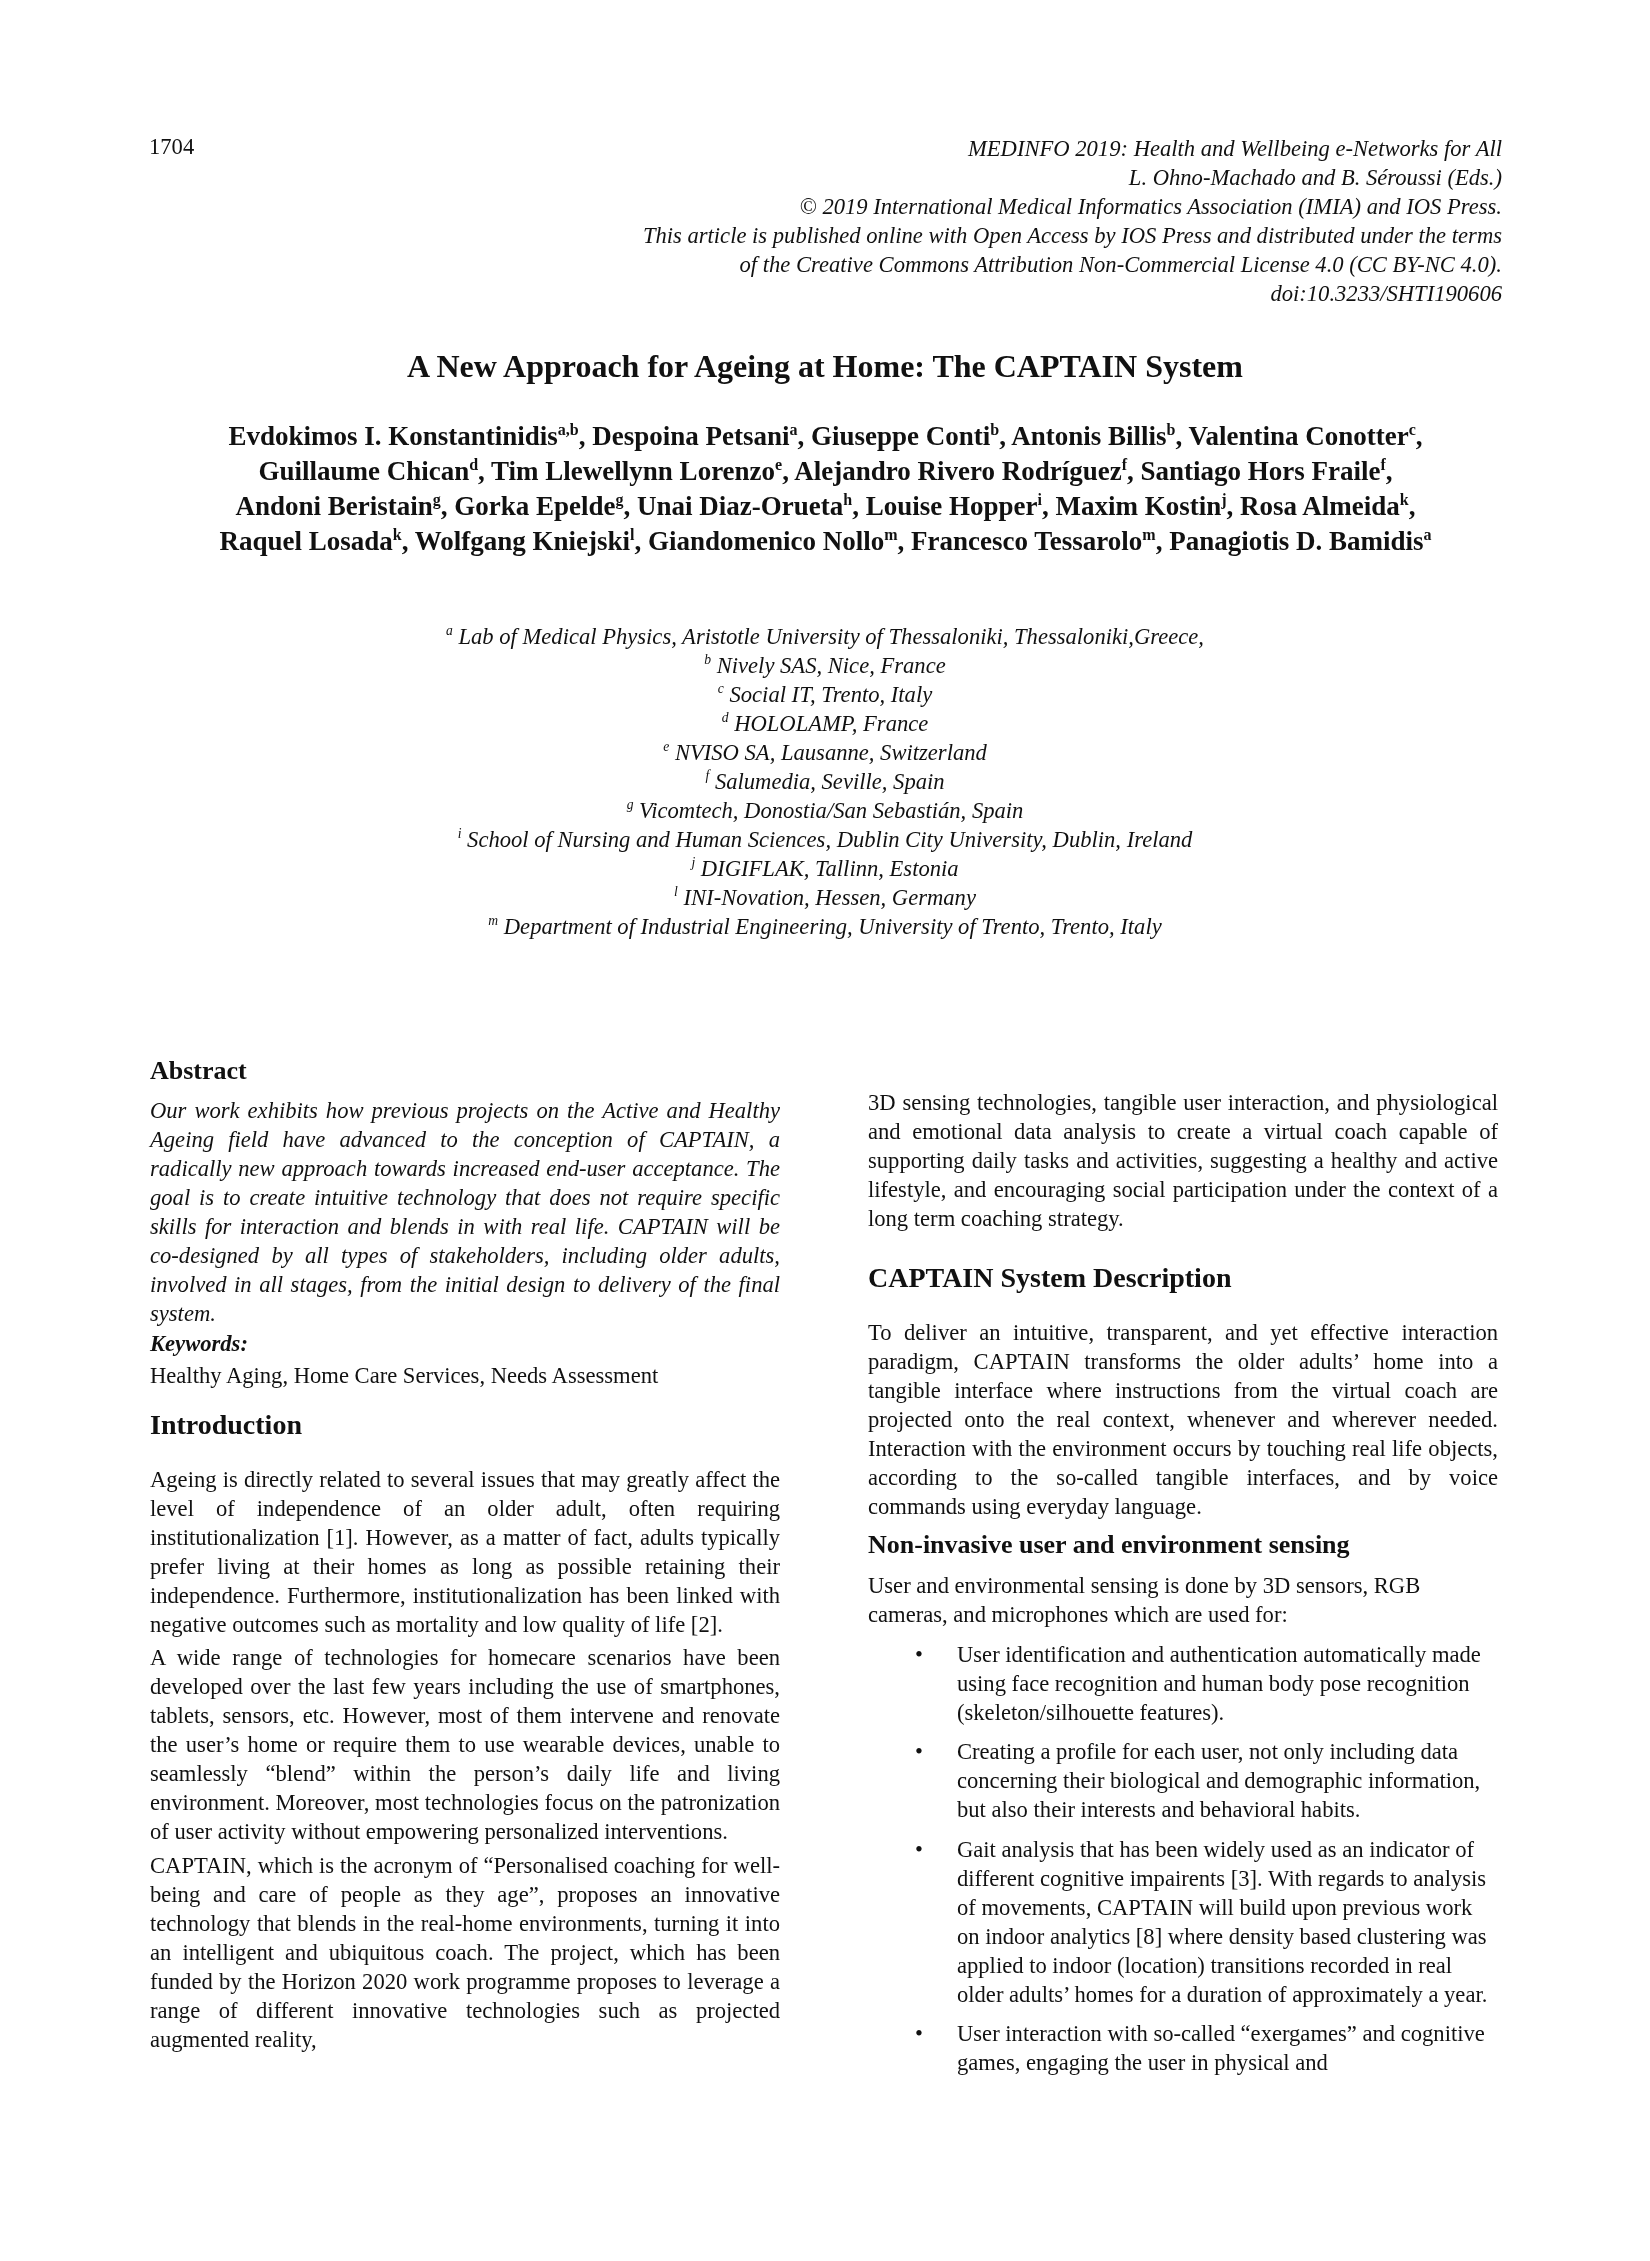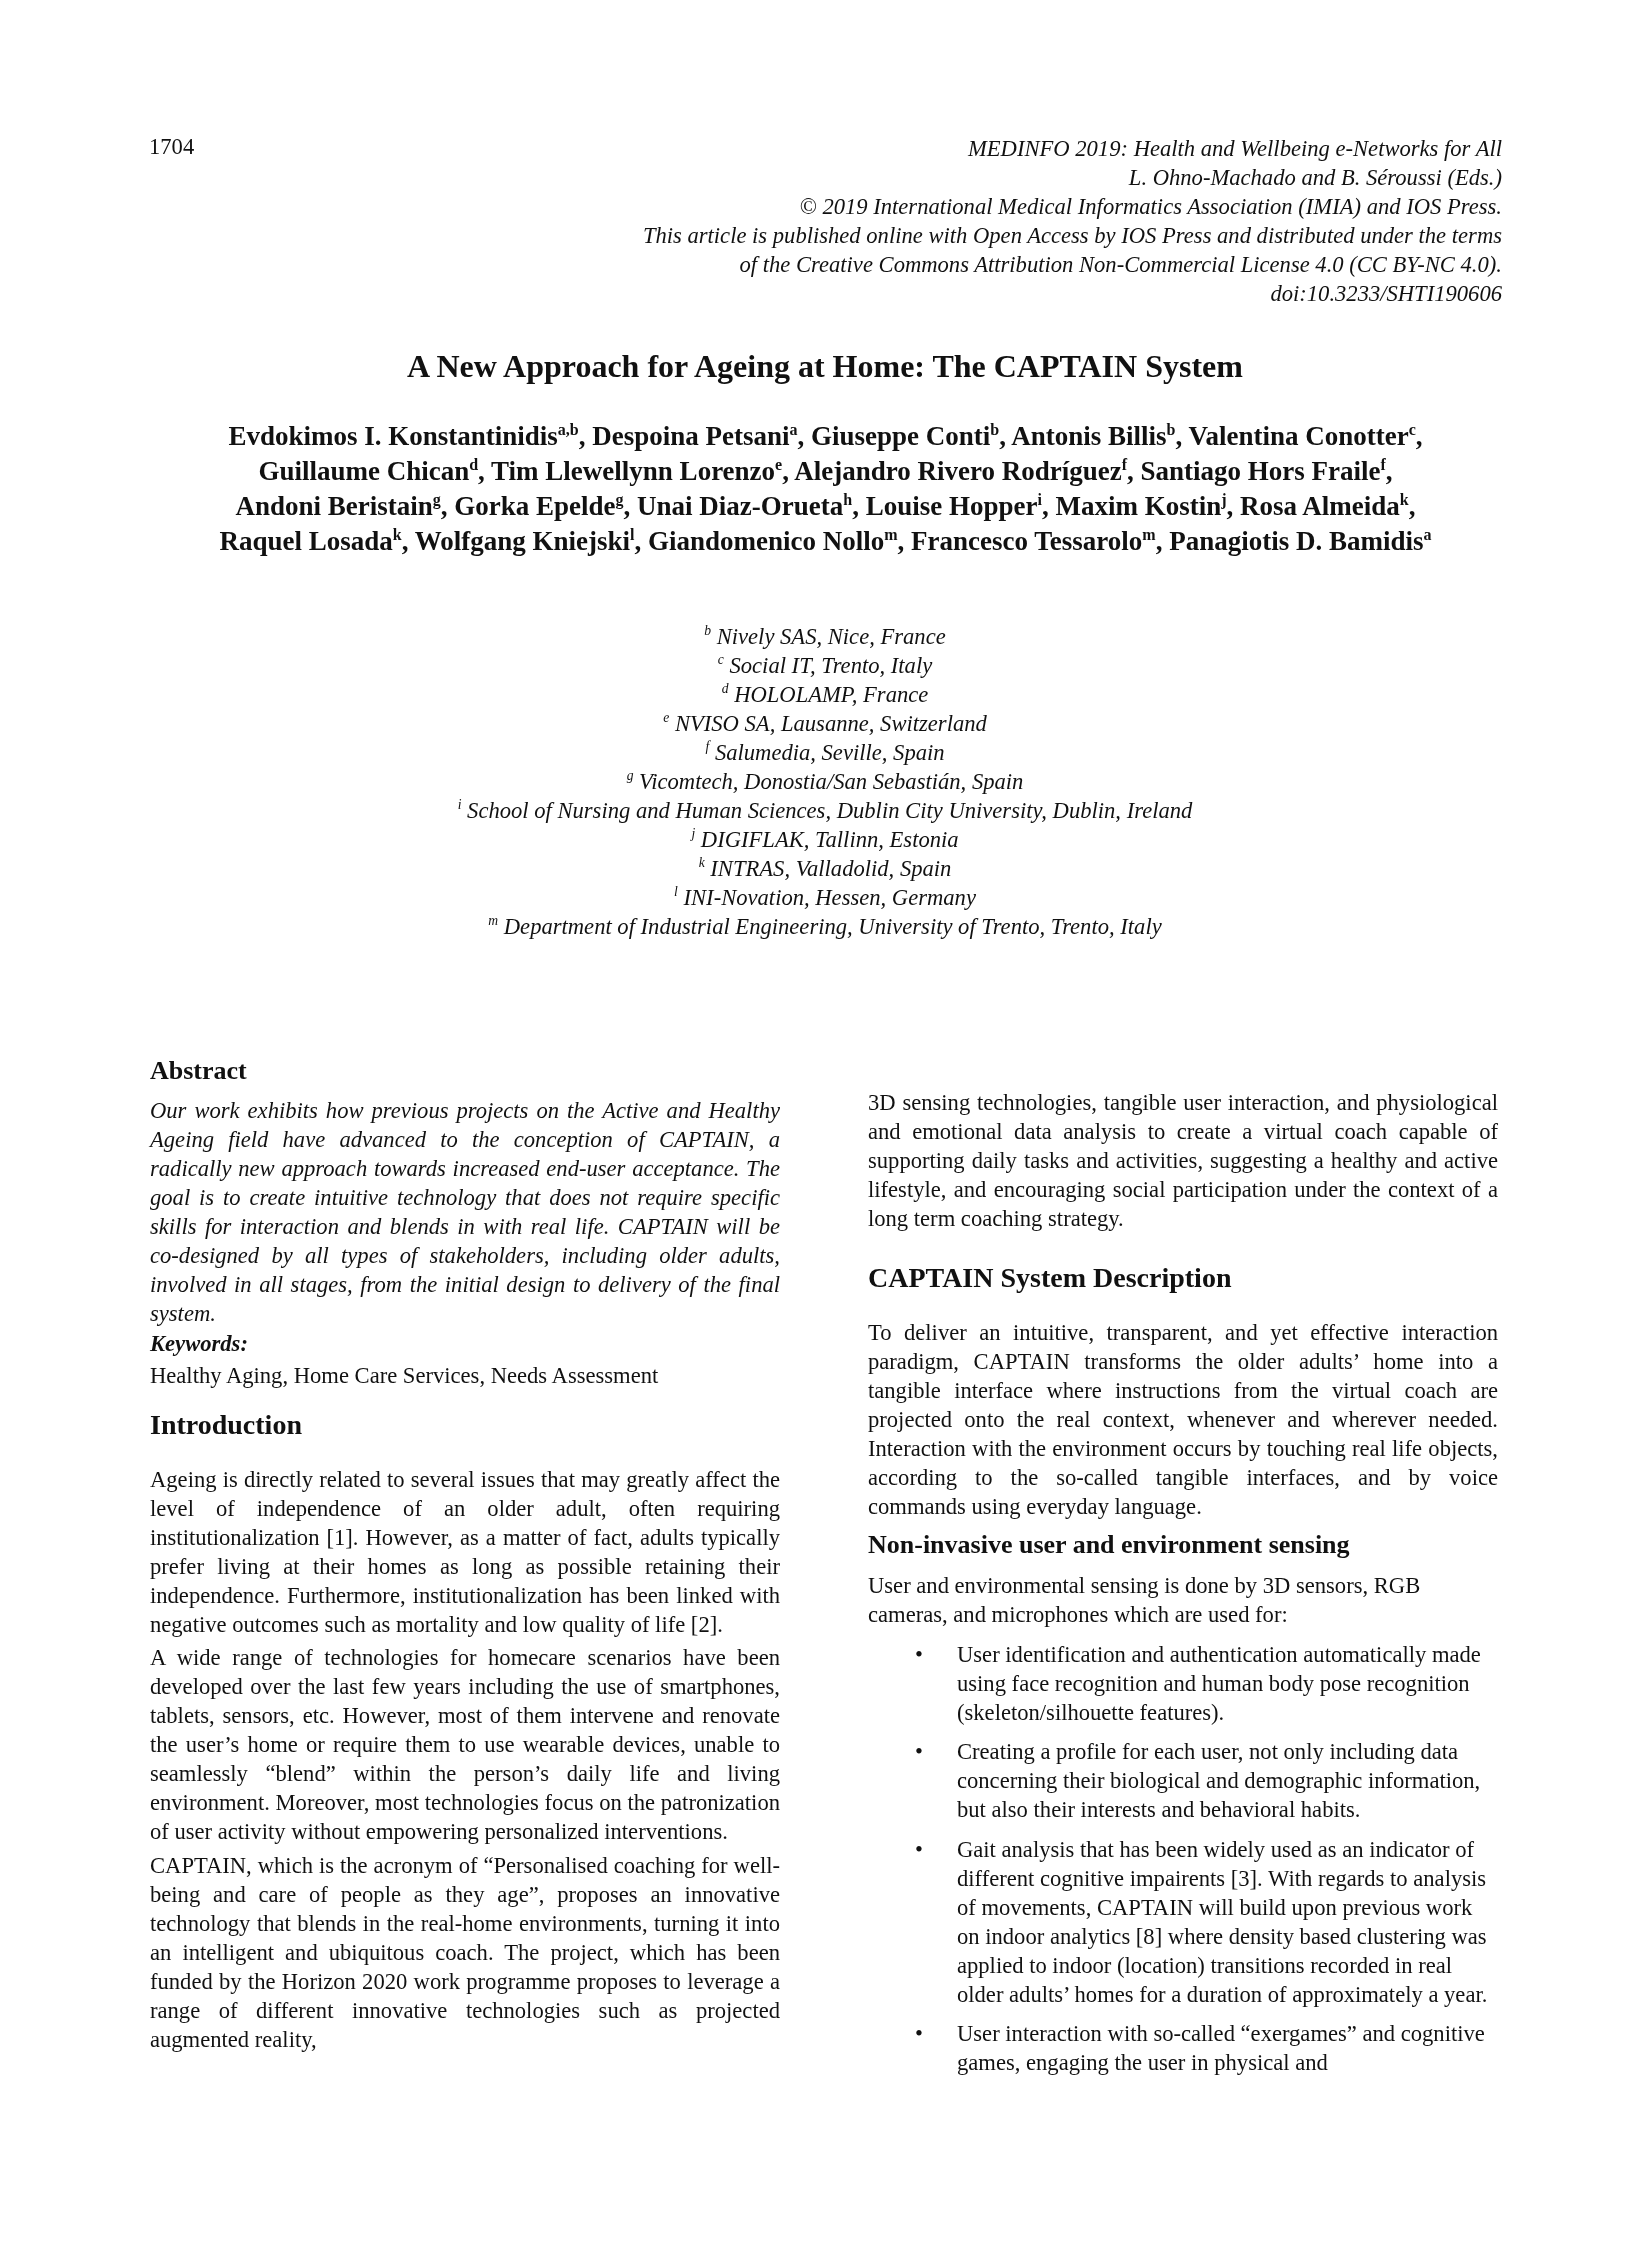--- a/index.html
+++ b/index.html
@@ -62,29 +62,29 @@
   <span>Maxim Kostin</span><sup>j</sup>,
   <span>Rosa Almeida</span><sup>k</sup>,<br>
   <span>Raquel Losada</span><sup>k</sup>,
   <span>Wolfgang Kniejski</span><sup>l</sup>,
   <span>Giandomenico Nollo</span><sup>m</sup>,
   <span>Francesco Tessarolo</span><sup>m</sup>,
   <span>Panagiotis D. Bamidis</span><sup>a</sup>
 </div>
 
 <div class="affils">
+  <div><sup>a</sup> <span>Lab of Medical Physics, Aristotle University of Thessaloniki, Thessaloniki,Greece,</span></div>
   <div><sup>b</sup> <span>Nively SAS, Nice, France</span></div>
   <div><sup>c</sup> <span>Social IT, Trento, Italy</span></div>
   <div><sup>d</sup> <span>HOLOLAMP, France</span></div>
   <div><sup>e</sup> <span>NVISO SA, Lausanne, Switzerland</span></div>
   <div><sup>f</sup> <span>Salumedia, Seville, Spain</span></div>
   <div><sup>g</sup> <span>Vicomtech, Donostia/San Sebastián, Spain</span></div>
   <div><sup>i</sup> <span>School of Nursing and Human Sciences, Dublin City University, Dublin, Ireland</span></div>
   <div><sup>j</sup> <span>DIGIFLAK, Tallinn, Estonia</span></div>
-  <div><sup>k</sup> <span>INTRAS, Valladolid, Spain</span></div>
   <div><sup>l</sup> <span>INI-Novation, Hessen, Germany</span></div>
   <div><sup>m</sup> <span>Department of Industrial Engineering, University of Trento, Trento, Italy</span></div>
 </div>
 
 <div class="col col-left">
   <div class="subhead-small">Abstract</div>
   <p class="abstract-text">Our work exhibits how previous projects on the Active and Healthy Ageing field have advanced to the conception of CAPTAIN, a radically new approach towards increased end-user acceptance. The goal is to create intuitive technology that does not require specific skills for interaction and blends in with real life. CAPTAIN will be co-designed by all types of stakeholders, including older adults, involved in all stages, from the initial design to delivery of the final system.</p>
   <div class="kw-label">Keywords:</div>
   <p class="kw-text">Healthy Aging, Home Care Services, Needs Assessment</p>
 

